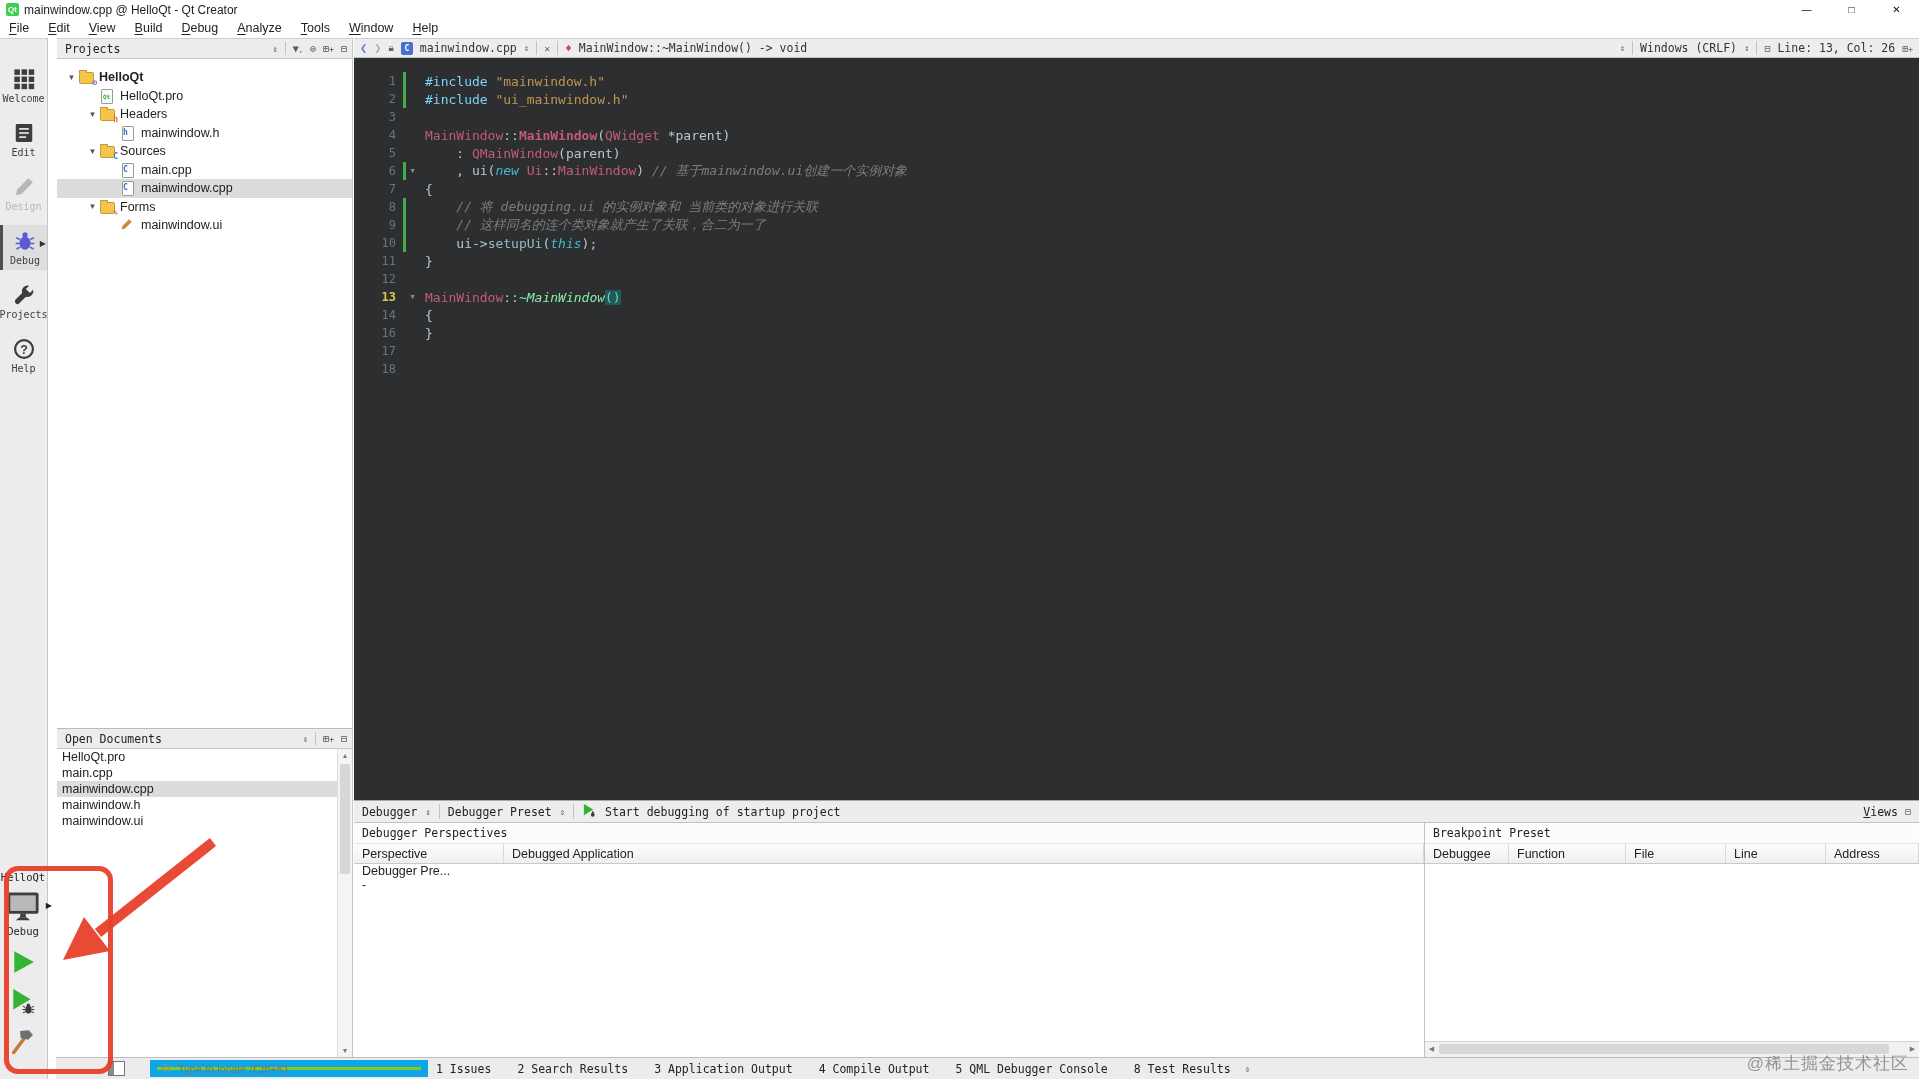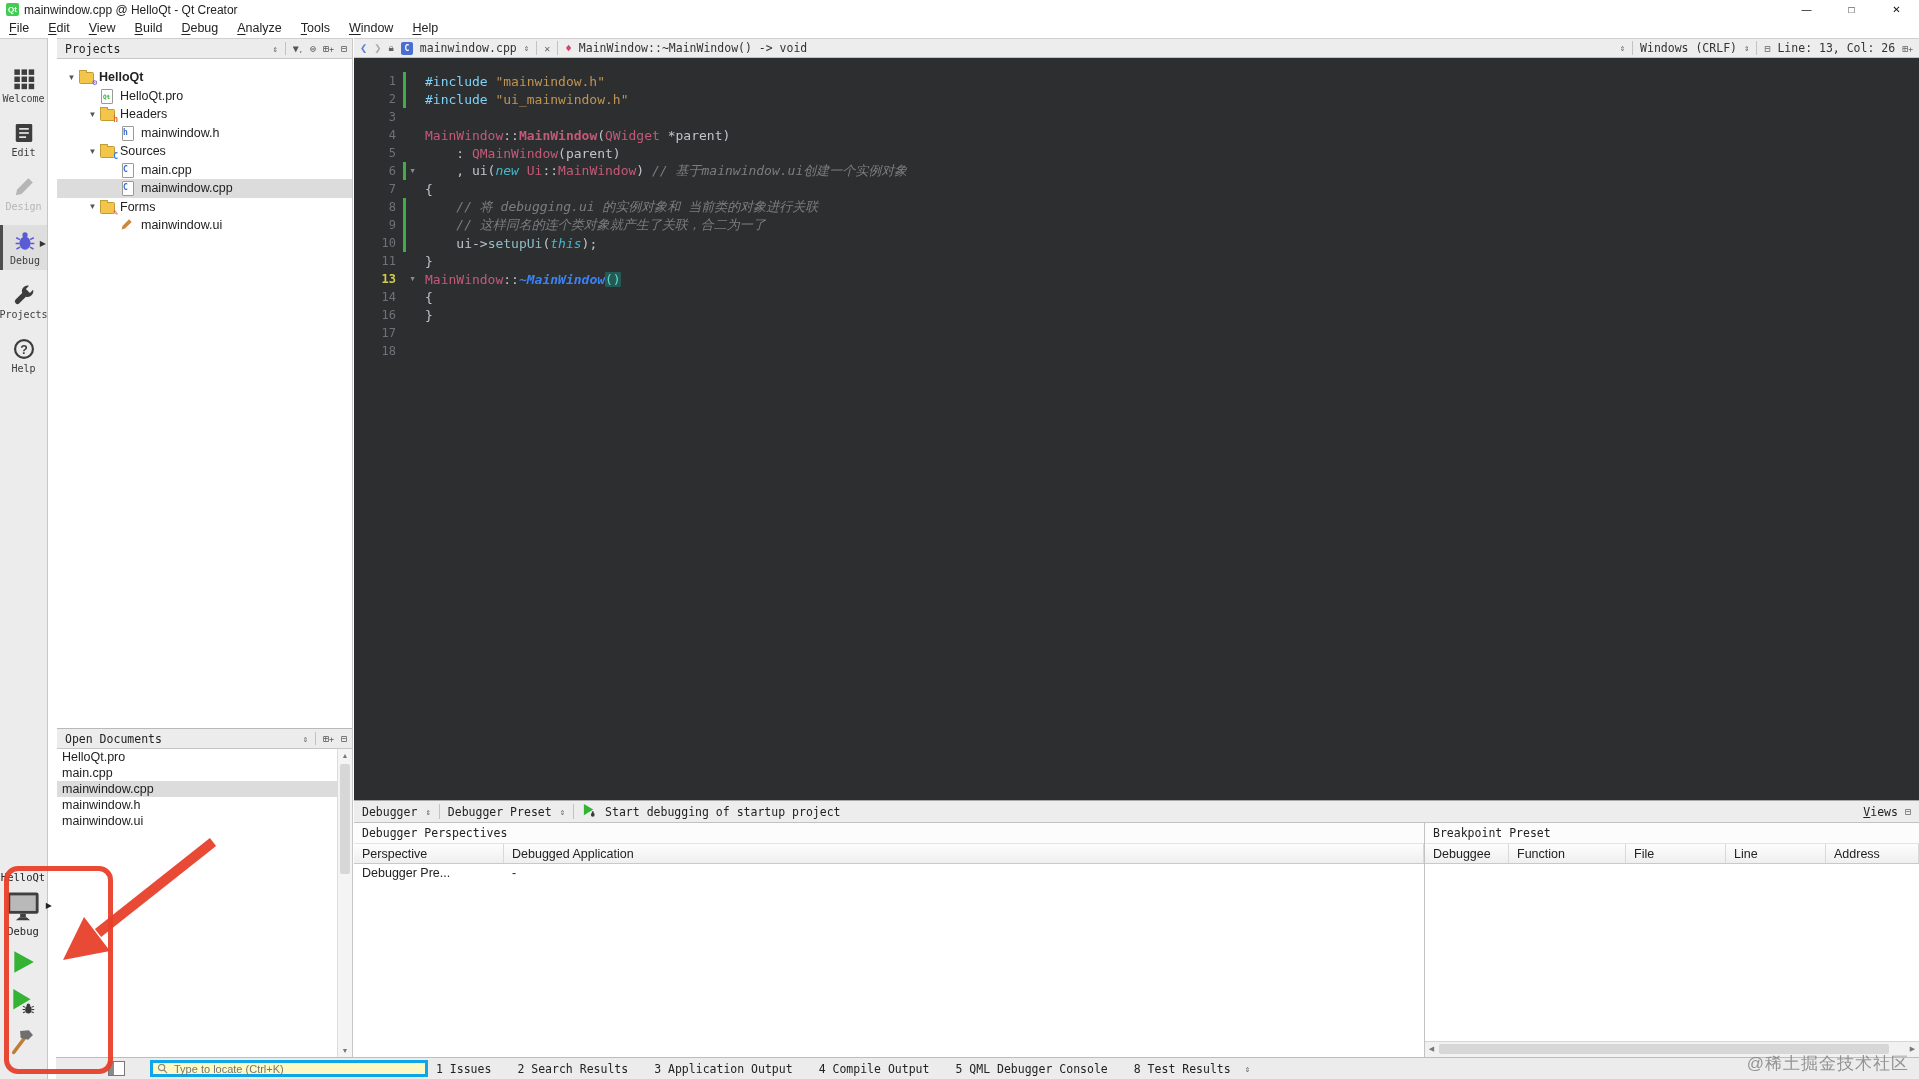--- a/index.html
+++ b/index.html
@@ -82,55 +82,55 @@
         font-family:"DejaVu Sans Mono",monospace;font-size:13px;padding-top:14px;}
   .code-line{height:18px;display:flex;align-items:center;white-space:pre;}
   .ln{width:42px;text-align:right;color:#6d7379;font-size:12px;flex:none;}
   .gbar{width:3px;height:18px;margin-left:7px;flex:none;}
   .gbar.changed{background:#3fae4a;}
   .gfold{width:13px;flex:none;text-align:center;font-size:7px;color:#8b8b8b;}
   .src{margin-left:6px;color:#bfc5cb;}
   .code-line.current .ln{color:#d3cb4a;font-weight:bold;}
   .t-pp{color:#7dd3fc;}  .t-str{color:#c19452;}
   .t-cls{color:#c45a78;} .t-clsb{color:#c45a78;font-weight:bold;}
-  .t-dtor{color:#3b82f6;font-weight:bold;font-style:italic;}
+  .t-dtor{color:#86efac;font-weight:normal;font-style:italic;}
   .t-kw{color:#45b8cc;font-style:italic;}
   .t-fn{color:#93bcc6;}  .t-pl{color:#bfc5cb;}
   .t-cm{color:#7d7d7d;font-style:italic;}
   .t-hl{color:#63d8ca;background:#235a55;border-radius:1px;}
   
   .debug-pane{position:absolute;left:354px;top:800px;right:0;bottom:22px;background:#fff;
               border-top:1px solid #a8a8a8;box-sizing:border-box;}
   .debug-toolbar{height:22px;background:#ededed;border-bottom:1px solid #c2c2c2;display:flex;
                  align-items:center;font-family:"DejaVu Sans Mono",monospace;font-size:11.5px;
                  color:#222;padding:0 8px;gap:8px;box-sizing:border-box;}
   .dtb-sep{width:1px;height:15px;background:#c2c2c2;}
   .debug-body{position:absolute;top:22px;left:0;right:0;bottom:0;display:flex;}
   .dbg-left{width:1071px;border-right:1px solid #c2c2c2;box-sizing:border-box;}
   .dbg-right{flex:1;position:relative;}
   .section-title{height:20px;display:flex;align-items:center;padding-left:8px;
                  font-family:"DejaVu Sans Mono",monospace;font-size:11.5px;color:#222;
                  border-bottom:1px solid #e3e3e3;background:#fcfcfc;}
   .thead{height:19px;display:flex;background:linear-gradient(#fdfdfd,#efefef);
          border-bottom:1px solid #c9c9c9;font-size:12.5px;color:#222;}
   .th{display:flex;align-items:center;padding-left:8px;border-right:1px solid #d9d9d9;box-sizing:border-box;}
-  .trow{height:17px;display:flex;font-size:12.5px;color:#222;}
+  .trow{height:17px;display:flex;font-size:12.5px;color:#222;flex-direction:column;}
   .td{display:flex;align-items:center;padding-left:8px;box-sizing:border-box;}
   .hscroll{position:absolute;left:0;right:0;bottom:0;height:15px;background:#f1f1f1;
            border-top:1px solid #d5d5d5;}
   .hscroll .arr{position:absolute;top:0;width:13px;height:14px;text-align:center;font-size:7px;
                 color:#777;line-height:14px;}
   .hscroll .thumb{position:absolute;left:14px;right:30px;top:2px;height:10px;background:#d7d7d7;border-radius:2px;}
   
   .statusbar{position:absolute;left:56px;right:0;bottom:0;height:22px;background:#ececec;
              border-top:1px solid #bdbdbd;display:flex;align-items:center;box-sizing:border-box;
              font-family:"DejaVu Sans Mono",monospace;font-size:11.5px;color:#222;}
   .sb-toggle{margin-left:52px;width:15px;height:13px;border:1px solid #777;background:#fff;position:relative;}
   .sb-toggle:before{content:"";position:absolute;left:0;top:0;bottom:0;width:5px;background:#8a8a8a;}
-  .sb-search{margin-left:25px;width:278px;height:17px;background:#fef9c3;border:3px solid #0ea5e9;
+  .sb-search{margin-left:25px;width:278px;height:17px;background:#84cc16;border:7px solid #0ea5e9;
              display:flex;align-items:center;padding:0 4px;gap:4px;box-sizing:border-box;}
   .sb-search input{border:none;outline:none;flex:1;font-family:"Liberation Sans",sans-serif;
                    font-size:11px;color:#333;background:transparent;}
   .sb-panes{display:flex;align-items:center;gap:26px;margin-left:8px;}
   
   .anno-rect{position:absolute;left:4px;top:866px;width:99px;height:198px;border:5px solid rgba(232,64,43,.95);
              border-radius:14px;z-index:50;pointer-events:none;}
   .anno-arrow{position:absolute;left:0;top:0;width:1919px;height:1079px;z-index:51;pointer-events:none;}
   .watermark{position:absolute;right:10px;bottom:4px;font-size:17px;color:rgba(125,125,125,.8);
              letter-spacing:1px;z-index:60;pointer-events:none;}
@@ -431,20 +431,21 @@
         <div class="code-line"><span class="ln">2</span><span class="gbar changed"></span><span class="gfold"></span><span class="src"><span class="t-pp">#include </span><span class="t-str">"ui_mainwindow.h"</span></span></div>
         <div class="code-line"><span class="ln">3</span><span class="gbar"></span><span class="gfold"></span><span class="src"></span></div>
         <div class="code-line"><span class="ln">4</span><span class="gbar"></span><span class="gfold"></span><span class="src"><span class="t-cls">MainWindow</span><span class="t-pl">::</span><span class="t-clsb">MainWindow</span><span class="t-pl">(</span><span class="t-cls">QWidget</span><span class="t-pl"> *parent)</span></span></div>
         <div class="code-line"><span class="ln">5</span><span class="gbar"></span><span class="gfold"></span><span class="src"><span class="t-pl">    : </span><span class="t-cls">QMainWindow</span><span class="t-pl">(parent)</span></span></div>
         <div class="code-line"><span class="ln">6</span><span class="gbar changed"></span><span class="gfold">▼</span><span class="src"><span class="t-pl">    , ui(</span><span class="t-kw">new</span><span class="t-pl"> </span><span class="t-cls">Ui</span><span class="t-pl">::</span><span class="t-cls">MainWindow</span><span class="t-pl">) </span><span class="t-cm">// 基于mainwindow.ui创建一个实例对象</span></span></div>
         <div class="code-line"><span class="ln">7</span><span class="gbar"></span><span class="gfold"></span><span class="src"><span class="t-pl">{</span></span></div>
         <div class="code-line"><span class="ln">8</span><span class="gbar changed"></span><span class="gfold"></span><span class="src"><span class="t-pl">    </span><span class="t-cm">// 将 debugging.ui 的实例对象和 当前类的对象进行关联</span></span></div>
         <div class="code-line"><span class="ln">9</span><span class="gbar changed"></span><span class="gfold"></span><span class="src"><span class="t-pl">    </span><span class="t-cm">// 这样同名的连个类对象就产生了关联，合二为一了</span></span></div>
         <div class="code-line"><span class="ln">10</span><span class="gbar changed"></span><span class="gfold"></span><span class="src"><span class="t-pl">    ui-&gt;</span><span class="t-fn">setupUi</span><span class="t-pl">(</span><span class="t-kw">this</span><span class="t-pl">);</span></span></div>
         <div class="code-line"><span class="ln">11</span><span class="gbar"></span><span class="gfold"></span><span class="src"><span class="t-pl">}</span></span></div>
+        <div class="code-line"><span class="ln">12</span><span class="gbar"></span><span class="gfold"></span><span class="src"></span></div>
         <div class="code-line current"><span class="ln">13</span><span class="gbar"></span><span class="gfold">▼</span><span class="src"><span class="t-cls">MainWindow</span><span class="t-pl">::</span><span class="t-dtor">~MainWindow</span><span class="t-hl">()</span></span></div>
         <div class="code-line"><span class="ln">14</span><span class="gbar"></span><span class="gfold"></span><span class="src"><span class="t-pl">{</span></span></div>
         <div class="code-line"><span class="ln">16</span><span class="gbar"></span><span class="gfold"></span><span class="src"><span class="t-pl">}</span></span></div>
         <div class="code-line"><span class="ln">17</span><span class="gbar"></span><span class="gfold"></span><span class="src"></span></div>
         <div class="code-line"><span class="ln">18</span><span class="gbar"></span><span class="gfold"></span><span class="src"></span></div>
       </div>
   </div>
 
   <div class="debug-pane">
     <div class="debug-toolbar">

